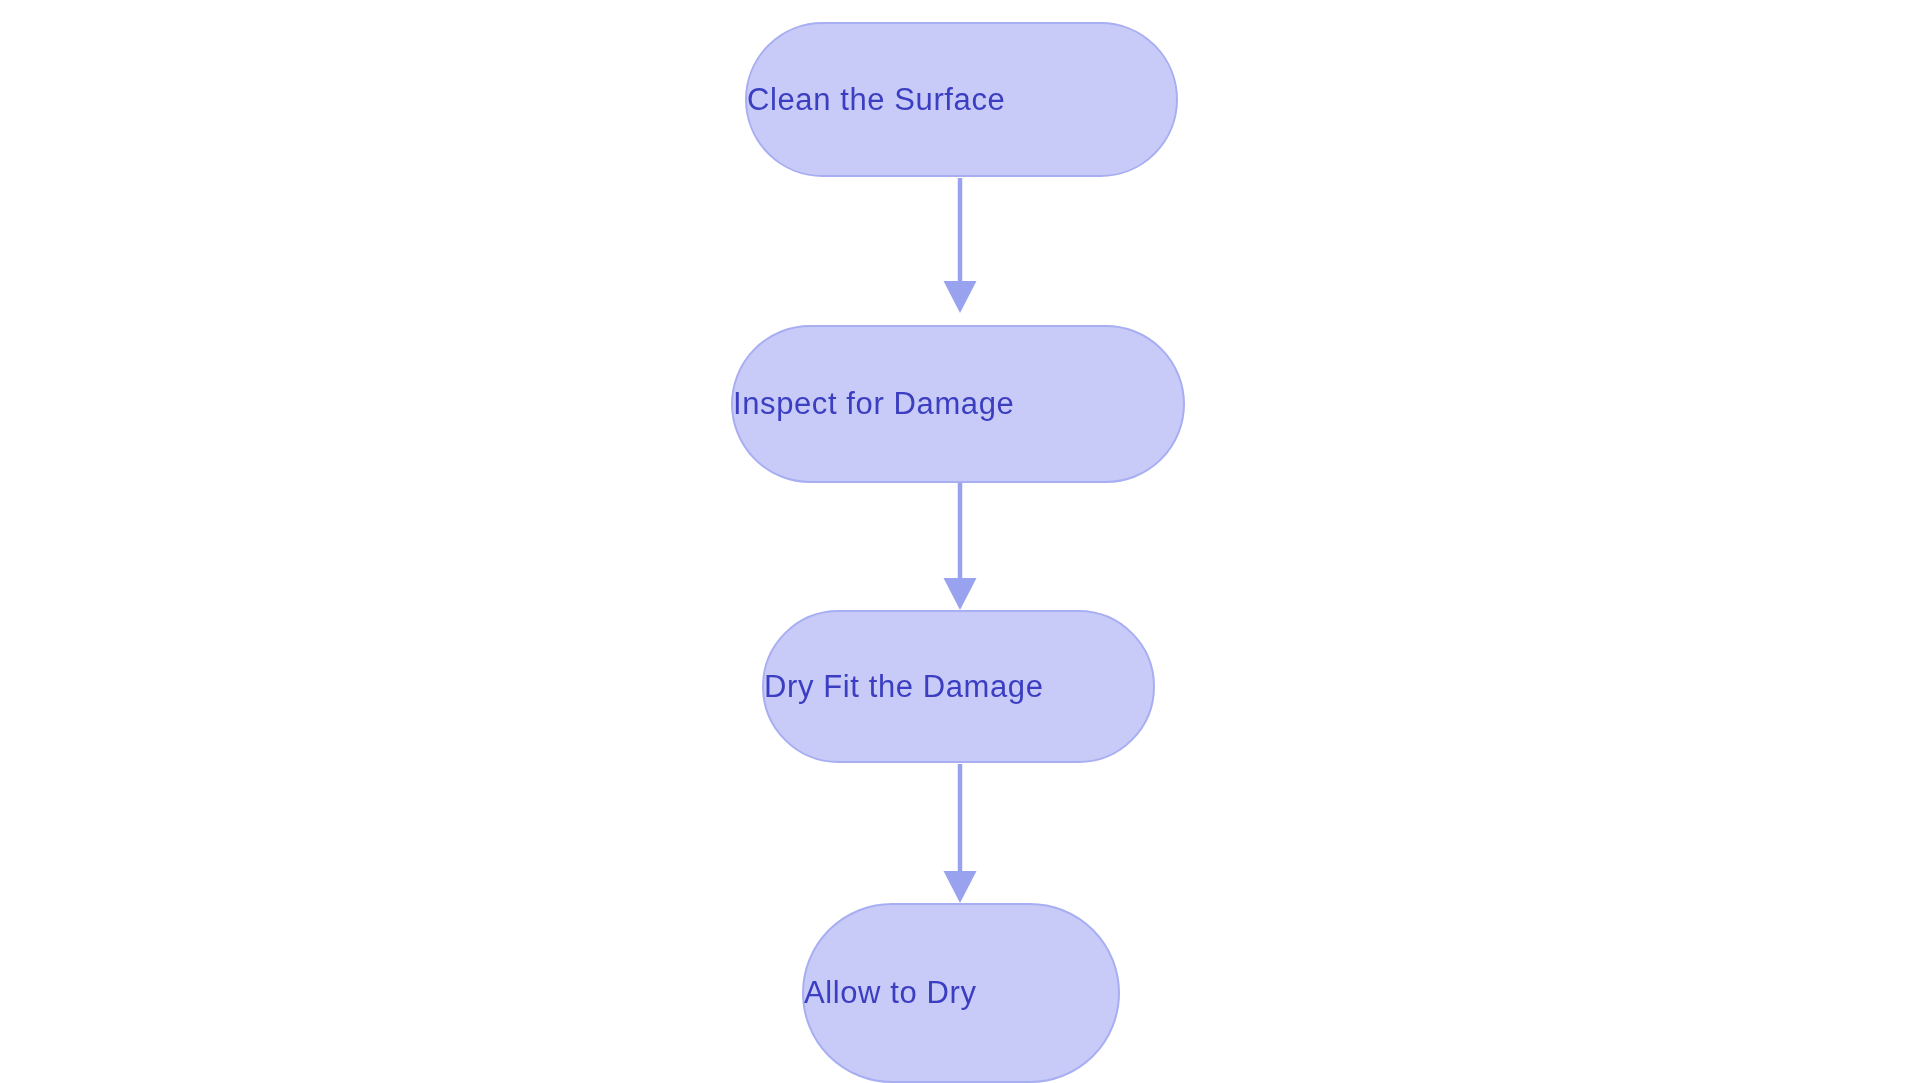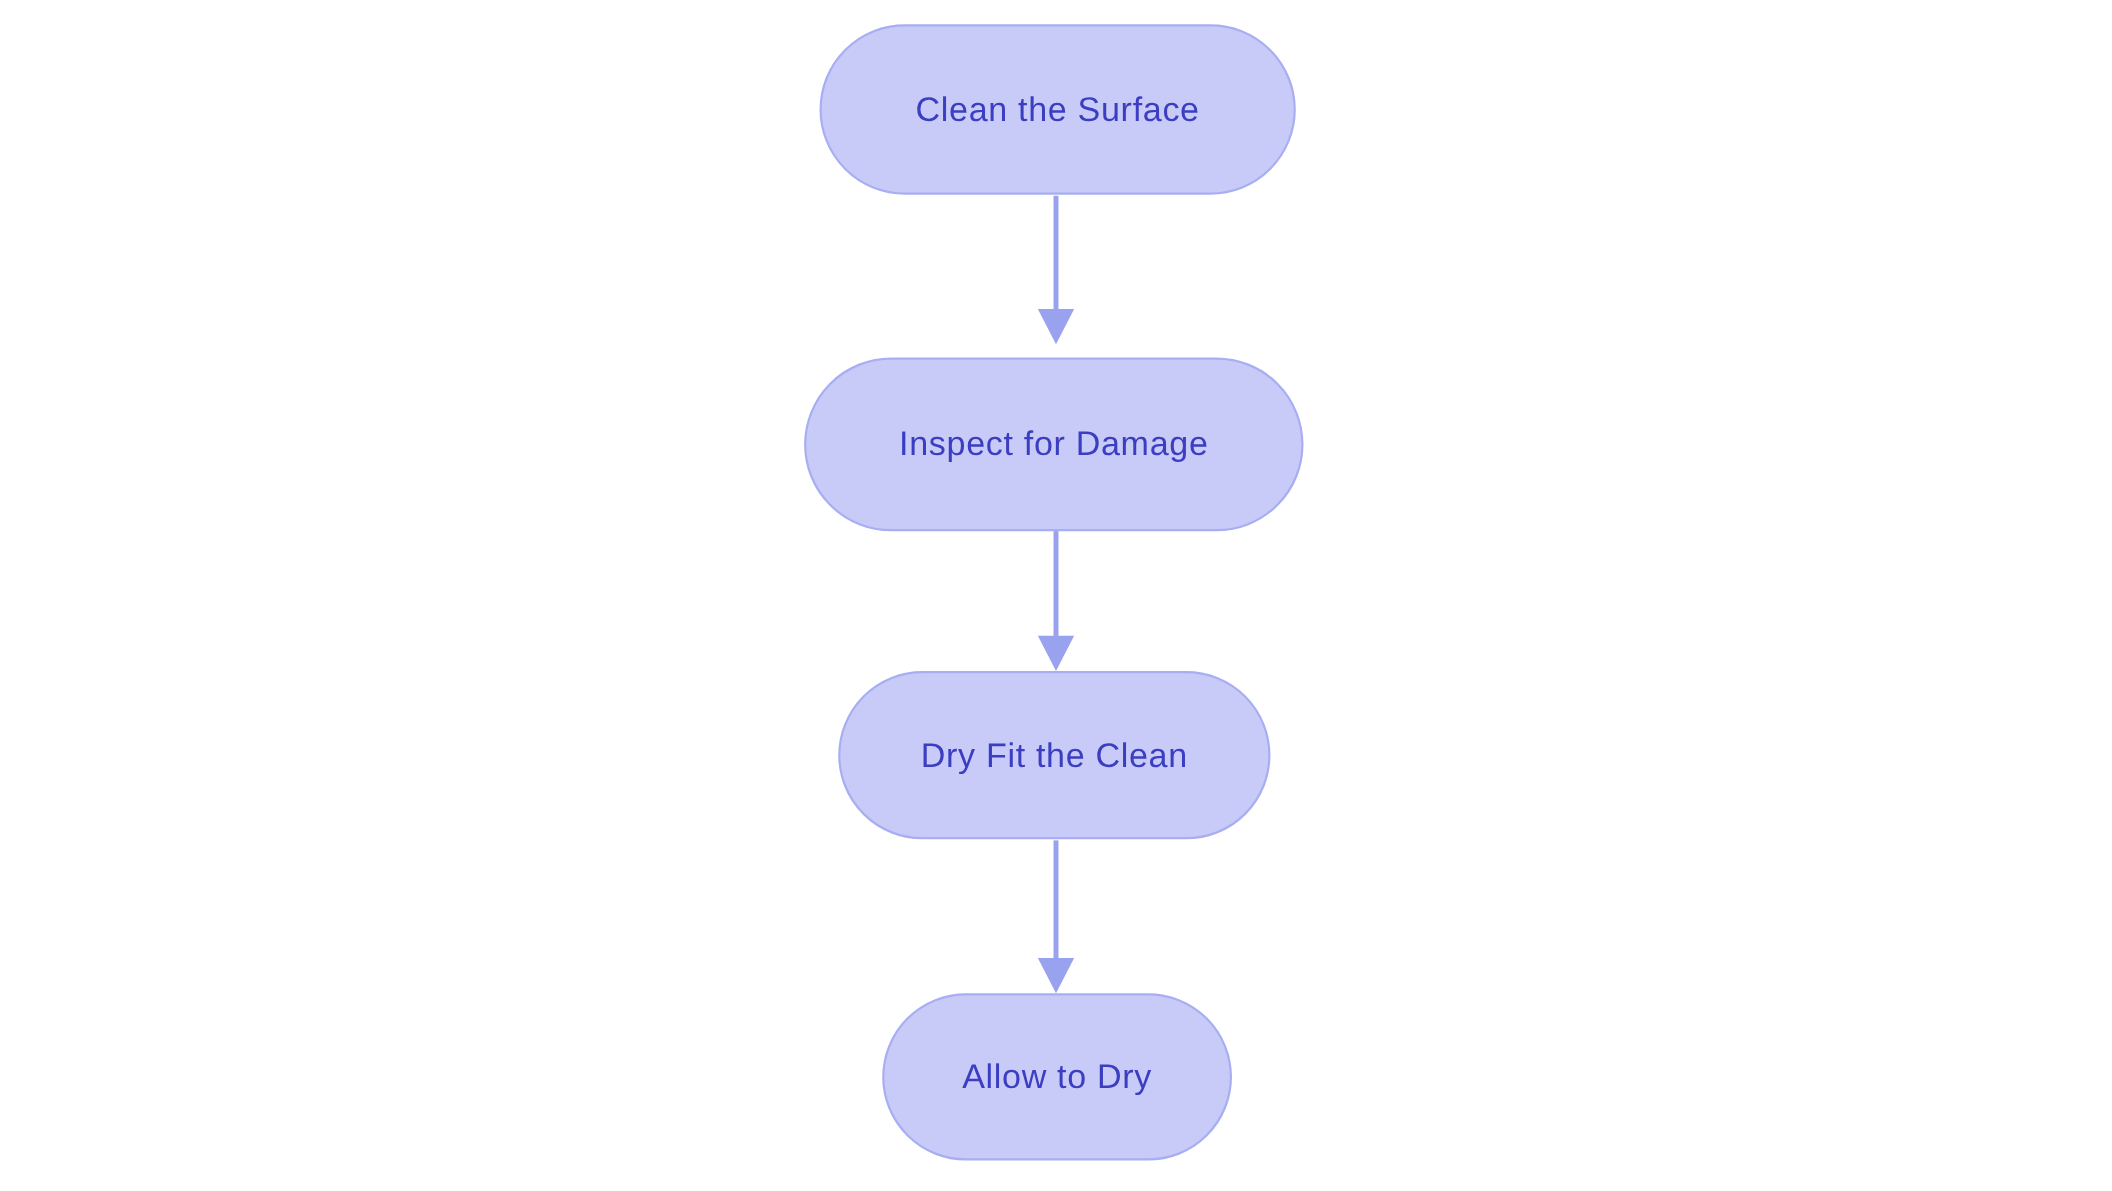--- a/index.html
+++ b/index.html
@@ -20,37 +20,37 @@
   .stage {
     position: relative;
     width: 1920px;
     height: 1083px;
     background: var(--background);
   }
   .flow-node {
     position: absolute;
     display: flex;
     align-items: center;
-    justify-content: center;
+    justify-content: flex-start;
     background: var(--node-fill);
     border: 2.5px solid var(--node-border);
     border-radius: 999px;
   }
   .flow-node .node-label {
     color: var(--node-text);
     font-size: 31px;
     letter-spacing: 0.6px;
     white-space: nowrap;
     text-align: center;
   }
   
   .node-0 { left: 745px; top:  22px; width: 433px; height: 155px; }
   .node-1 { left: 731px; top: 313px; width: 454px; height: 158px; margin-top: 12px; }
   .node-2 { left: 762px; top: 610px; width: 393px; height: 153px; }
-  .node-3 { left: 802px; top: 903px; width: 318px; height: 152px; }
+  .node-3 { left: 802px; top: 903px; width: 318px; height: 180px; }
 
   .edges-overlay {
     position: absolute;
     left: 0; top: 0;
     width: 1920px;
     height: 1083px;
     pointer-events: none;
   }
   .edges-overlay line { stroke: var(--arrow); stroke-width: 4.5px; }
   .edges-overlay polygon { fill: var(--arrow); }
@@ -77,20 +77,20 @@
 
   <div class="flow-node node-0">
     <span class="node-label">Clean the Surface</span>
   </div>
 
   <div class="flow-node node-1">
     <span class="node-label">Inspect for Damage</span>
   </div>
 
   <div class="flow-node node-2">
-    <span class="node-label">Dry Fit the Clean</span>
+    <span class="node-label">Dry Fit the Damage</span>
   </div>
 
   <div class="flow-node node-3">
     <span class="node-label">Allow to Dry</span>
   </div>
 
 </div>
 
 </body></html>

